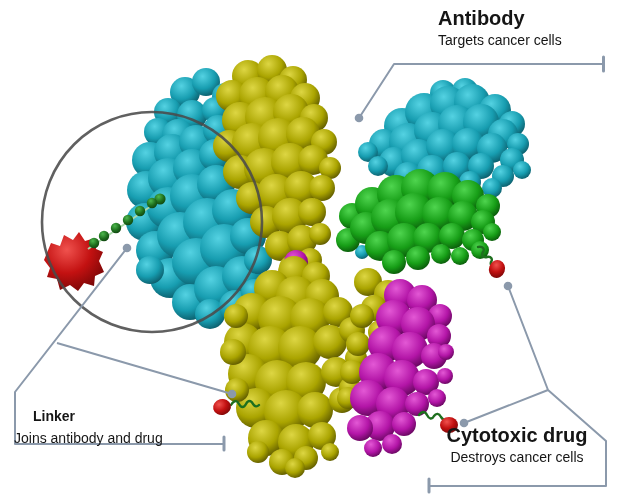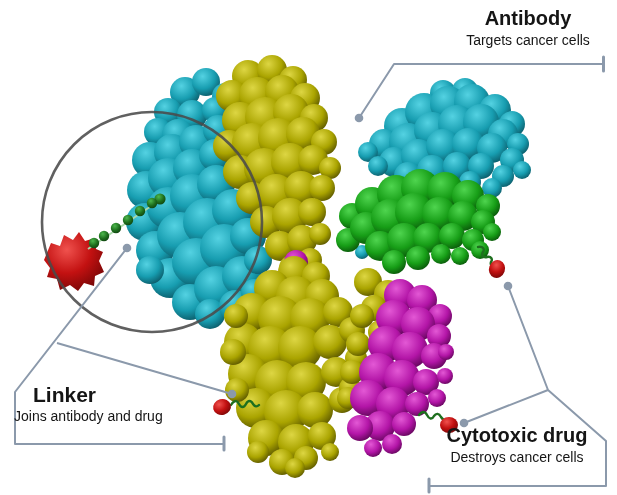--- a/index.html
+++ b/index.html
@@ -2,23 +2,23 @@
 <html style="--c-background: #ffffff; --c-text: #151515; --c-callout: #8b99ab; --c-circle: #4a4a4a; --c-cyan-light: #54d2e2; --c-cyan-base: #179db0; --c-cyan-dark: #0a4f5c; --c-olive-light: #ddd643; --c-olive-base: #aaa400; --c-olive-dark: #4e4a00; --c-green-light: #4fd54f; --c-green-base: #179e17; --c-green-dark: #084a08; --c-magenta-light: #e358d5; --c-magenta-base: #b315a7; --c-magenta-dark: #55044e; --c-drug-light: #f0524e; --c-drug-base: #c31111; --c-drug-dark: #6e0505; --c-linker_chain-light: #a9d9a9; --c-linker_chain-base: #1e6f1e; --c-linker_chain-dark: #0c3c0c;"><head>
 <meta charset="utf-8">
 <style>
   html,body{margin:0;padding:0;background:#fff;}
   .stage{position:relative;width:617px;height:495px;background:var(--c-background,#fff);
          font-family:"Liberation Sans",sans-serif;overflow:hidden;}
   .stage svg{position:absolute;left:0;top:0;}
   .lbl{position:absolute;color:var(--c-text,#151515);z-index:5;}
   .lbl .t{font-weight:700;font-size:20px;line-height:23px;}
   .lbl .s{font-size:14px;line-height:21px;}
-  #lbl-antibody{left:438px;top:7px;width:180px;text-align:center;}
+  #lbl-antibody{left:438px;top:7px;width:180px;}
   #lbl-linker{left:14px;top:383px;width:212px;text-align:left;}
-  #lbl-linker .t{padding-left:19px;font-size:21px;}
+  #lbl-linker .t{padding-left:19px;font-size:14px;margin-top:22px;}
   #lbl-cyto{left:422px;top:424px;width:190px;text-align:center;}
   .b-cyan{fill:url(#gCyan);} .b-olive{fill:url(#gOlive);} .b-green{fill:url(#gGreen);}
   .b-mag{fill:url(#gMag);}  .b-red{fill:url(#gRed);}      .bead{fill:url(#gBead);}
   .sq{stroke:var(--c-linker_chain-base,#1e6f1e);stroke-width:2.4;fill:none;stroke-linecap:round;}
   .chainline{stroke:var(--c-linker_chain-light,#a9d9a9);stroke-width:2;fill:none;}
   .co{stroke:var(--c-callout,#8b99ab);stroke-width:2;fill:none;stroke-linejoin:round;}
   .tick{stroke:var(--c-callout,#8b99ab);stroke-width:3;stroke-linecap:round;}
   .co-dot{fill:var(--c-callout,#8b99ab);}
   .mag-circle{stroke:var(--c-circle,#4a4a4a);stroke-width:2.6;fill:none;opacity:.88;}
 </style>

